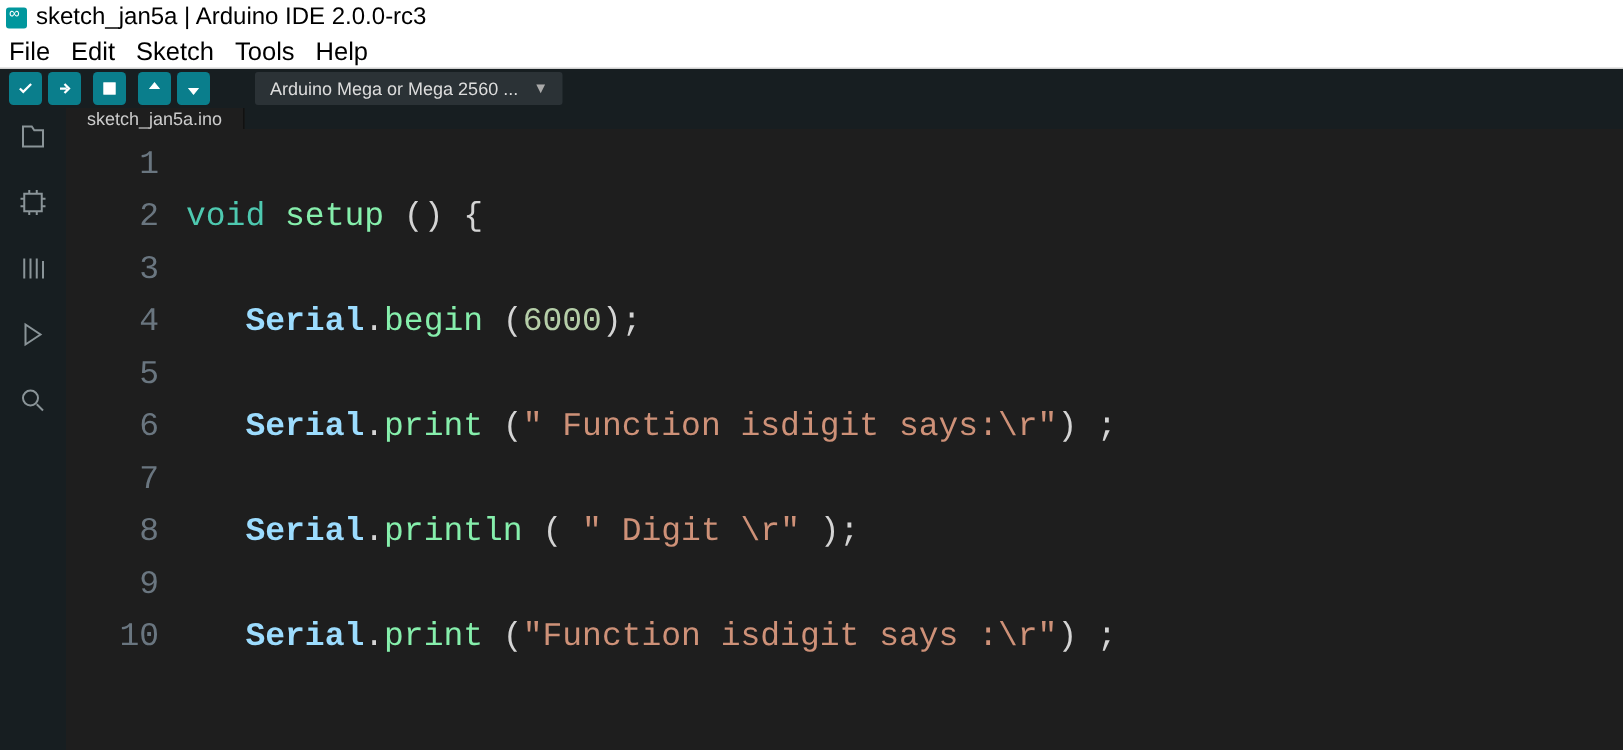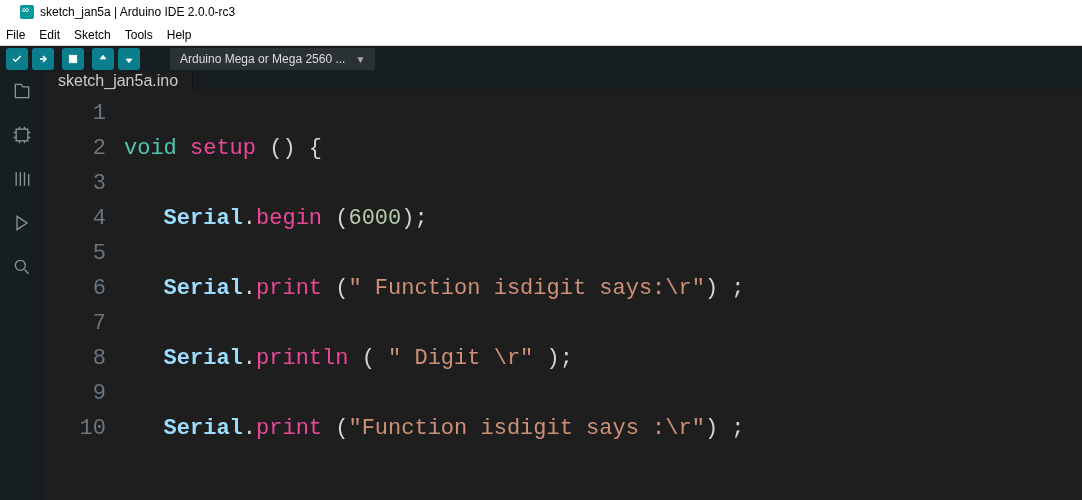--- a/index.html
+++ b/index.html
@@ -10,23 +10,23 @@
     font-family: "Segoe UI", Arial, sans-serif;
     color: #ccc;
     overflow: hidden;
     font-size: 13px;
   }
   .titlebar {
     height: 24px;
     background: #ffffff;
     display: flex;
     align-items: center;
-    padding: 0 20px;
+    padding: 0 4px;
     color: #000;
-    font-size: 12px;
+    font-size: 16px;
     gap: 6px;
   }
   .titlebar .app-logo {
     width: 14px; height: 14px;
     background: #00979d;
     border-radius: 2px;
     display: inline-block;
     position: relative;
   }
   .titlebar .app-logo::before {
@@ -37,21 +37,21 @@
     left: 2px; top: -1px;
   }
   .menubar {
     height: 22px;
     background: #ffffff;
     display: flex;
     align-items: center;
     padding: 0 6px;
     gap: 14px;
     color: #000;
-    font-size: 12px;
+    font-size: 17px;
     border-bottom: 1px solid #d0d0d0;
   }
   .menubar span { cursor: default; }
   .toolbar {
     height: 26px;
     background: #171e21;
     display: flex;
     align-items: center;
     padding: 0 6px;
     gap: 4px;
@@ -112,21 +112,21 @@
     background: #171e21;
     display: flex;
     align-items: stretch;
   }
   .tab {
     background: #1e1e1e;
     color: #ccc;
     padding: 0 14px;
     display: flex;
     align-items: center;
-    font-size: 16px;
+    font-size: 12px;
     border-right: 1px solid #111;
   }
   .code {
     flex: 1;
     display: flex;
     font-family: Consolas, "Courier New", monospace;
     font-size: 22px;
     line-height: 35px;
     padding-top: 6px;
   }
@@ -136,21 +136,21 @@
     color: #6a7680;
     padding-right: 18px;
     user-select: none;
   }
   .lines {
     flex: 1;
     white-space: pre;
     color: #d4d4d4;
   }
   .tok-type { color: #4ec9b0; }
-  .tok-func { color: #ec4899; margin-top: 27px; }
+  .tok-func { color: #86efac; margin-top: 27px; }
   .tok-obj  { color: #9cdcfe; font-weight: bold; }
   .tok-str  { color: #ce9178; }
   .tok-num  { color: #b5cea8; }
 </style>
 </head>
 <body>
 
 <div class="titlebar">
   <span class="app-logo"></span>
   <span>sketch_jan5a | Arduino IDE 2.0.0-rc3</span>

